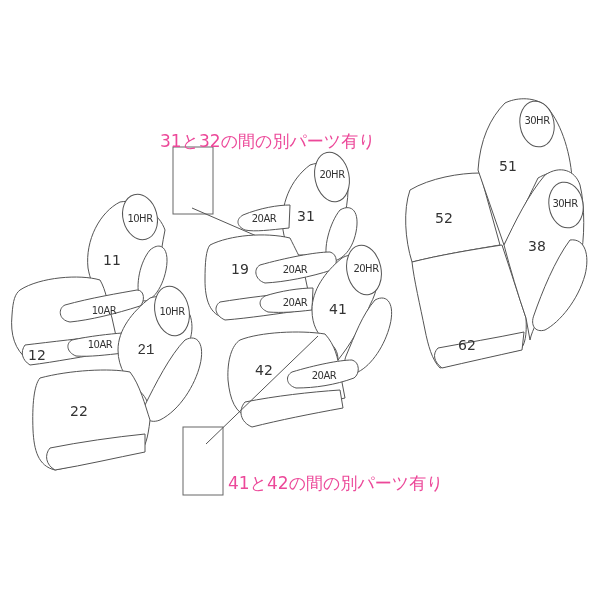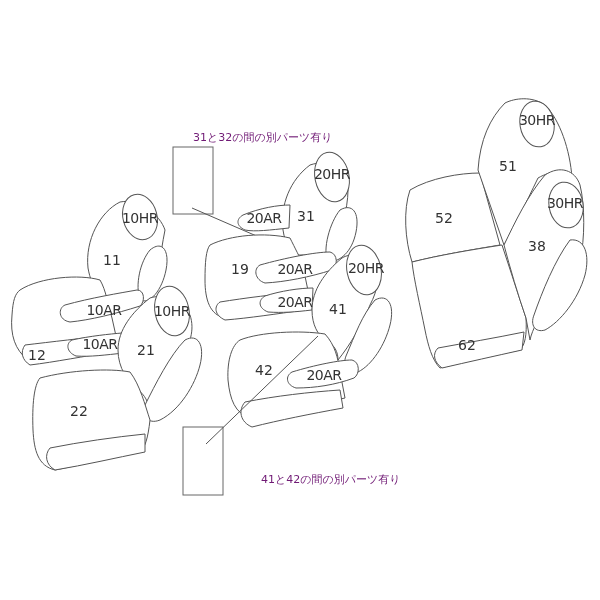--- a/index.html
+++ b/index.html
@@ -5,22 +5,22 @@
   html, body { margin: 0; padding: 0; background: #ffffff; }
   body { width: 600px; height: 600px; position: relative; overflow: hidden;
          font-family: "DejaVu Sans", "Liberation Sans", sans-serif; }
   svg { position: absolute; left: 0; top: 0; }
   .shape { fill: #ffffff; stroke: #555555; stroke-width: 1; }
   .box { fill: none; stroke: #666666; stroke-width: 1; }
   .lead { stroke: #555555; stroke-width: 1; }
   .lbl { position: absolute; color: #333333; white-space: nowrap;
          transform: translate(-50%, -50%); }
   .num { font-size: 14px; }
-  .tag { font-size: 14px; letter-spacing: -0.5px; }
-  .note { position: absolute; font-size: 11px; color: #701a75; white-space: nowrap; margin-left: 33px; }
+  .tag { font-size: 10px; letter-spacing: -0.5px; }
+  .note { position: absolute; font-size: 17px; color: #ec4899; white-space: nowrap; }
 </style>
 </head>
 <body>
 
 <svg width="600" height="600" viewBox="0 0 600 600">
 
   <path class="shape" d="M120,202 C100,212 85,240 88,268 C92,290 100,295 108,300 L150,300 C158,280 160,255 165,230 C160,215 140,198 120,202 Z"></path>
   <path class="shape" d="M150,250 C162,240 170,250 166,270 C162,290 150,305 140,300 C135,285 140,262 150,250 Z"></path>
 
   <path class="shape" d="M20,290 C40,277 80,274 100,280 C106,290 108,305 112,318 L118,345 C100,350 60,355 28,360 C15,350 10,335 12,315 C13,300 15,294 20,290 Z"></path>
@@ -80,21 +80,21 @@
 
   <ellipse class="shape" cx="537" cy="124" rx="17" ry="23" transform="rotate(-10 537 124)"></ellipse>
   <ellipse class="shape" cx="566" cy="205" rx="17" ry="23" transform="rotate(-10 566 205)"></ellipse>
 </svg>
 
 <div class="note" style="left:160px; top:130px;">31と32の間の別パーツ有り</div>
 <div class="note" style="left:228px; top:472px;">41と42の間の別パーツ有り</div>
 
 <span class="lbl num" style="left:112px; top:260px;">11</span>
 <span class="lbl num" style="left:37px;  top:311px;margin-top:44px;">12</span>
-<span class="lbl num" style="left:146px; top:350px;">21</span>
+<span class="lbl num" style="left:146px; top:350px;font-family:Liberation Mono, monospace;">21</span>
 <span class="lbl num" style="left:79px;  top:411px;text-align:right;">22</span>
 <span class="lbl num" style="left:306px; top:216px;">31</span>
 <span class="lbl num" style="left:240px; top:269px;">19</span>
 <span class="lbl num" style="left:338px; top:309px;">41</span>
 <span class="lbl num" style="left:264px; top:370px;">42</span>
 <span class="lbl num" style="left:508px; top:166px;">51</span>
 <span class="lbl num" style="left:444px; top:218px;">52</span>
 <span class="lbl num" style="left:537px; top:246px;">38</span>
 <span class="lbl num" style="left:467px; top:298px;margin-top:47px;">62</span>
 

